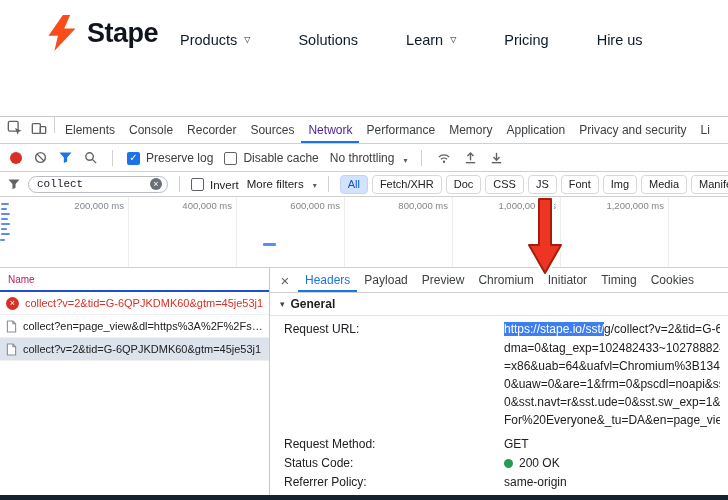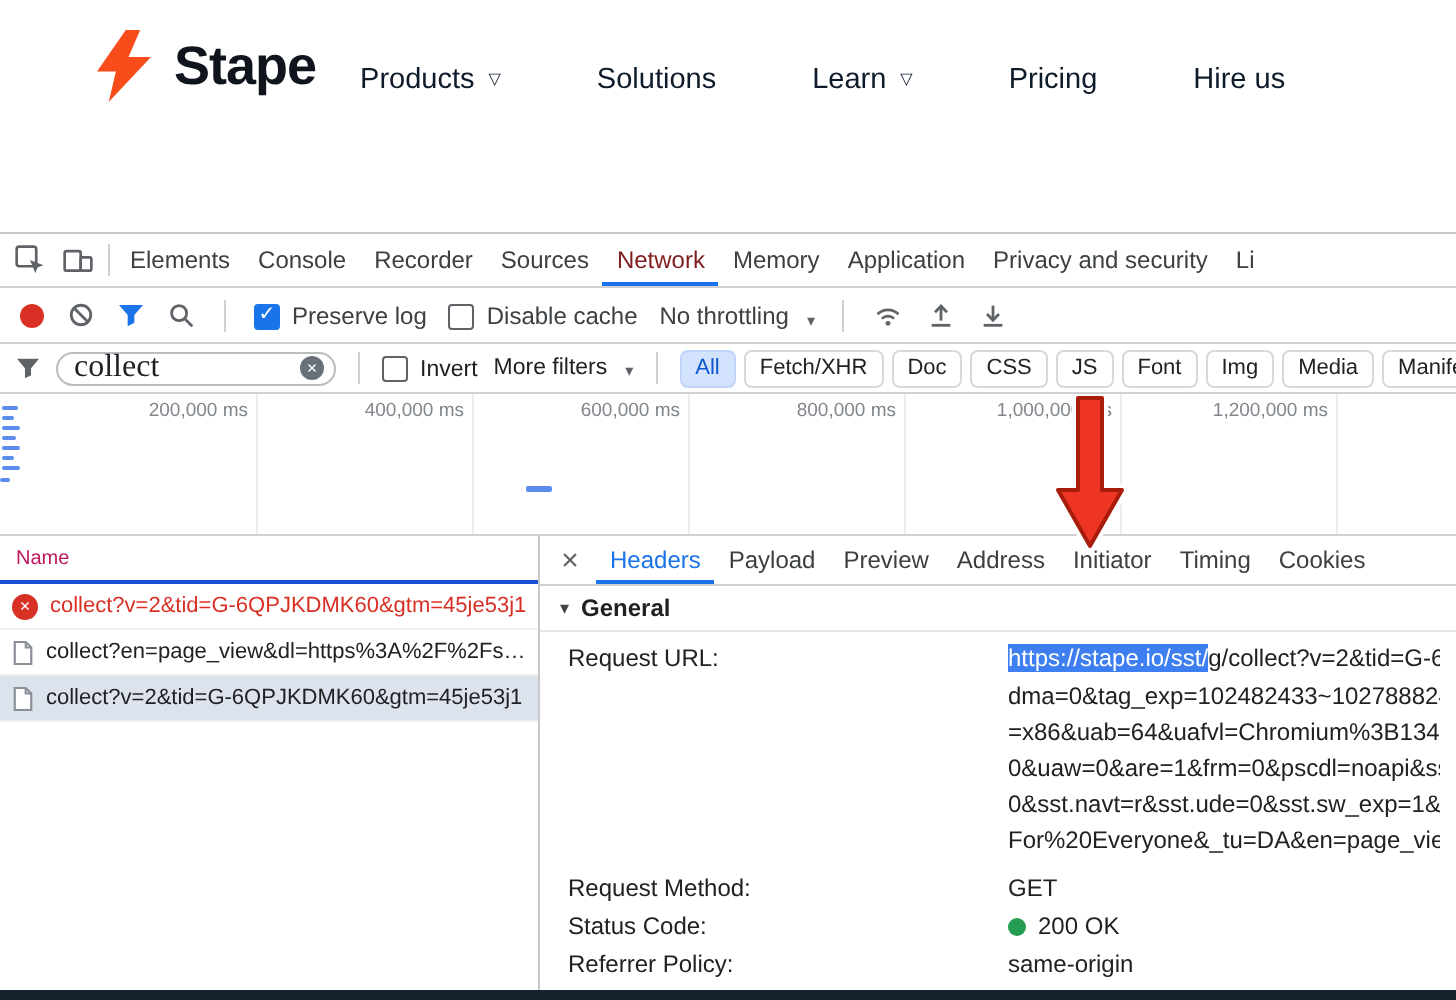--- a/index.html
+++ b/index.html
@@ -13,42 +13,42 @@
   .brand-text{font-size:27px;font-weight:700;color:#10151d;margin-left:8px;letter-spacing:-0.5px;}
   .site-nav{display:flex;align-items:center;margin-left:22px;gap:48px;}
   .nav-item{display:flex;align-items:center;font-size:14.5px;font-weight:500;color:#0d1b2a;cursor:pointer;margin-top:13px;}
   .nav-caret{font-size:8px;margin-left:7px;color:#0d1b2a;}
 
   
   .devtools{position:absolute;top:116px;left:0;width:100%;height:379px;border-top:1px solid #c8c8c8;
             display:flex;flex-direction:column;box-sizing:border-box;font-size:12px;background:#fff;}
   .dt-sep{width:1px;height:16px;background:#d0d0d0;margin:0 3px;flex:0 0 auto;}
 
-  .dt-tabs{height:26px;min-height:26px;display:flex;align-items:center;border-bottom:1px solid #d0d0d0;
+  .dt-tabs{height:26px;min-height:26px;display:flex;border-bottom:1px solid #d0d0d0;
            padding-left:3px;white-space:nowrap;overflow:hidden;}
   .dt-icon-btn{width:24px;height:22px;display:flex;align-items:center;justify-content:center;flex:0 0 auto;}
   .dt-tab{padding:0 7px;height:100%;display:flex;align-items:center;color:#3c4043;flex:0 0 auto;}
-  .dt-tab.active{color:#7f1d1d;box-shadow:inset 0 -2px 0 0 #1a73e8;}
+  .dt-tab.active{color:#4c1d95;box-shadow:inset 0 -2px 0 0 #1a73e8;}
 
   .dt-toolbar{height:27px;min-height:27px;display:flex;align-items:center;border-bottom:1px solid #d0d0d0;
               padding-left:10px;gap:11px;color:#3c4043;white-space:nowrap;overflow:hidden;}
   .record-dot{width:12px;height:12px;border-radius:50%;background:#d93025;flex:0 0 auto;}
   .ctrl{display:flex;align-items:flex-end;gap:6px;flex:0 0 auto;}
   .checkbox{width:13px;height:13px;border-radius:2px;box-sizing:border-box;display:inline-flex;
             align-items:center;justify-content:center;flex:0 0 auto;}
   .checkbox.checked{background:#1a73e8;}
   .checkbox.checked::after{content:"\2713";color:#fff;font-size:10px;line-height:1;}
   .checkbox.unchecked{border:1.5px solid #5f6368;background:#fff;}
   .dd-caret{font-size:8px;color:#5f6368;margin-left:3px;}
 
   .dt-filterbar{height:24px;min-height:24px;display:flex;align-items:center;border-bottom:1px solid #d0d0d0;
                 padding-left:8px;gap:8px;font-size:11.5px;white-space:nowrap;overflow:hidden;}
   .search-box{width:140px;height:17px;border:1px solid #b9bdc2;border-radius:9px;display:flex;align-items:center;
               padding:0 5px 0 8px;box-sizing:border-box;gap:4px;background:#fff;flex:0 0 auto;}
-  .search-box input{border:none;outline:none;flex:1;min-width:0;font-size:16px;font-family:Liberation Serif, serif;
+  .search-box input{border:none;outline:none;flex:1;min-width:0;font-size:11px;font-family:Liberation Mono, monospace;
                     color:#202124;padding:0;background:transparent;}
   .clear-btn{width:12px;height:12px;border-radius:50%;background:#69707a;color:#fff;font-size:9px;
              display:flex;align-items:center;justify-content:center;line-height:1;flex:0 0 auto;}
   .pills{display:flex;gap:4px;overflow:hidden;flex:1;}
   .pill{height:17px;padding:0 7px;border:1px solid #d5d8dc;border-radius:4px;display:inline-flex;
         align-items:center;font-size:11px;color:#202124;background:#fff;flex:0 0 auto;}
   .pill.active{background:#d3e3fd;border-color:#c0d4f9;color:#0b57d0;}
 
   .dt-timeline{height:70px;min-height:70px;position:relative;border-bottom:1px solid #d0d0d0;overflow:hidden;background:#fff;}
   .gridline{position:absolute;top:0;bottom:0;width:1px;background:#ececec;}
@@ -139,20 +139,21 @@
           <rect x="1.5" y="4" width="9" height="11" rx="1"></rect>
           <rect x="10.5" y="7.5" width="6" height="7.5" rx="1" fill="#fff"></rect>
         </svg>
       </span>
       <span class="dt-sep"></span>
       <span class="dt-tab">Elements</span>
       <span class="dt-tab">Console</span>
       <span class="dt-tab">Recorder</span>
       <span class="dt-tab">Sources</span>
       <span class="dt-tab active">Network</span>
+      <span class="dt-tab">Performance</span>
       <span class="dt-tab">Memory</span>
       <span class="dt-tab">Application</span>
       <span class="dt-tab">Privacy and security</span>
       <span class="dt-tab">Li</span>
     </div>
 
     <div class="dt-toolbar">
       <span class="record-dot"></span>
       <span style="display:flex;">
         <svg width="15" height="15" viewBox="0 0 16 16" fill="none" stroke="#5f6368" stroke-width="1.5">
@@ -293,21 +294,21 @@
           <span class="req-name">collect?v=2&amp;tid=G-6QPJKDMK60&amp;gtm=45je53j1</span>
         </div>
       </div>
 
       <div class="det-panel">
         <div class="det-tabs">
           <span class="det-close">×</span>
           <span class="det-tab active">Headers</span>
           <span class="det-tab">Payload</span>
           <span class="det-tab">Preview</span>
-          <span class="det-tab">Address</span>
+          <span class="det-tab">Chromium</span>
           <span class="det-tab">Initiator</span>
           <span class="det-tab">Timing</span>
           <span class="det-tab">Cookies</span>
         </div>
         <div class="general-row">
           <span class="disclosure">▾</span>
           <span class="general-label">General</span>
         </div>
         <div class="kv-area">
           <div class="kv-row url">

